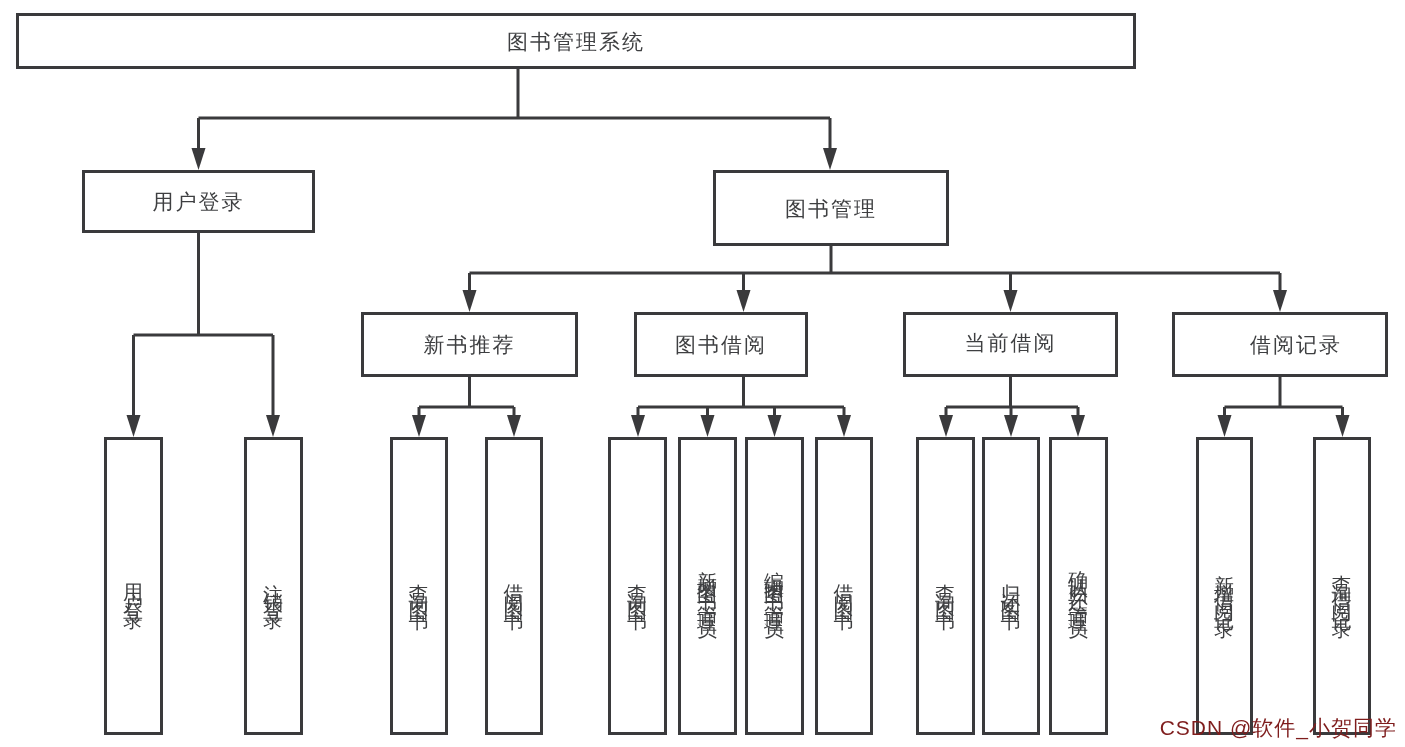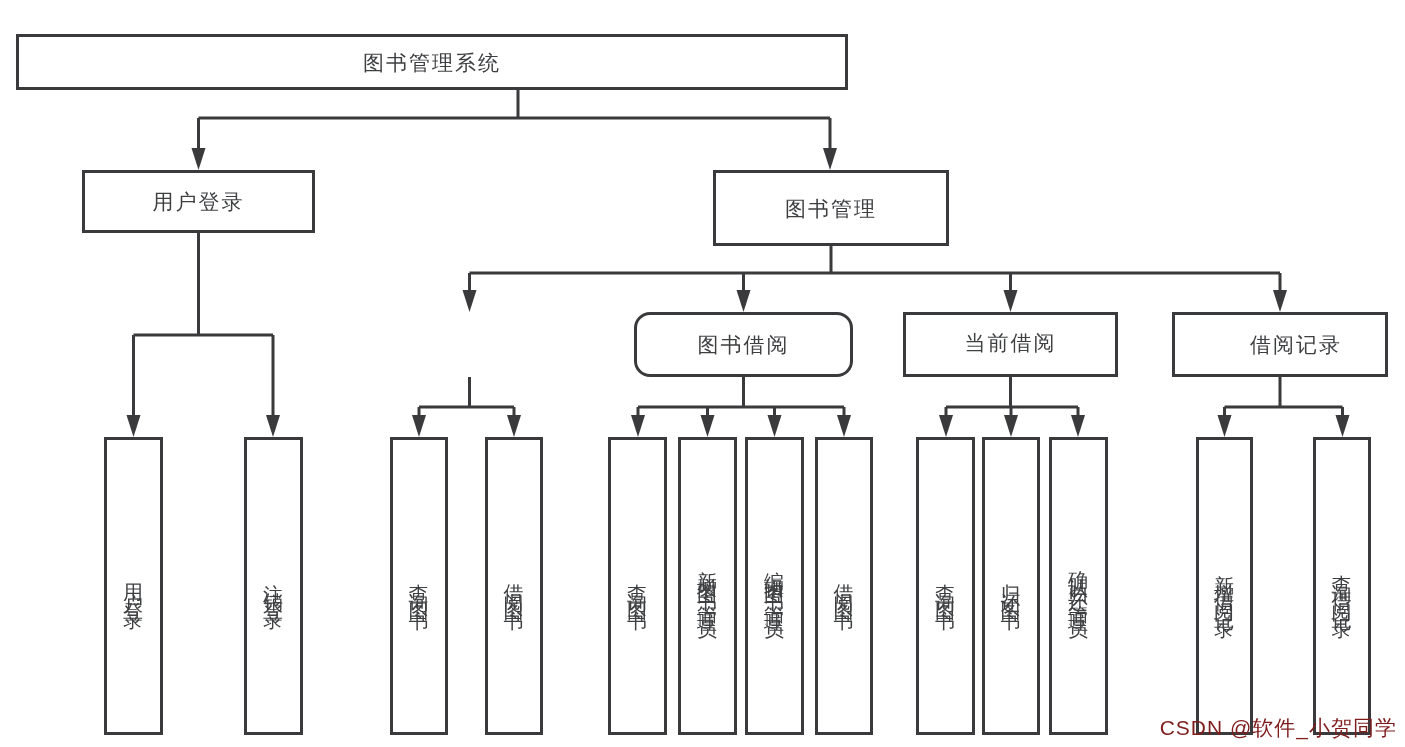--- a/index.html
+++ b/index.html
@@ -52,26 +52,27 @@
         <polygon points="767.5,415 781.5,415 774.5,437" fill="#3a3a3c"></polygon>
         <polygon points="837,415 851,415 844,437" fill="#3a3a3c"></polygon>
         <polygon points="939,415 953,415 946,437" fill="#3a3a3c"></polygon>
         <polygon points="1004,415 1018,415 1011,437" fill="#3a3a3c"></polygon>
         <polygon points="1071,415 1085,415 1078,437" fill="#3a3a3c"></polygon>
         <polygon points="1217.5,415 1231.5,415 1224.5,437" fill="#3a3a3c"></polygon>
         <polygon points="1335.5,415 1349.5,415 1342.5,437" fill="#3a3a3c"></polygon>
       </g>
   </svg>
 
-  <div class="box" style="left:16px;top:13px;width:832px;height:56px;margin-top:21px;">图书管理系统</div>
+  <div class="box" style="left:16px;top:13px;width:1120px;height:56px;">图书管理系统</div>
 
   <div class="box" style="left:82px;top:170px;width:233px;height:63px;">用户登录</div>
   <div class="box" style="left:713px;top:170px;width:236px;height:76px;">图书管理</div>
 
-  <div class="box" style="left:634px;top:312px;width:219px;height:65px;border-radius:16px;">图书借阅</div>
+  <div class="box" style="left:361px;top:312px;width:217px;height:65px;">新书推荐</div>
+  <div class="box" style="left:634px;top:312px;width:174px;height:65px;">图书借阅</div>
   <div class="box" style="left:903px;top:312px;width:215px;height:65px;font-family:Liberation Mono, monospace;">当前借阅</div>
   <div class="box" style="left:1172px;top:312px;width:216px;height:65px;padding-left:32px;">借阅记录</div>
 
   <div class="box vbox" style="left:104px;top:437px;width:59px;height:298px;">用户登录</div>
   <div class="box vbox" style="left:244px;top:437px;width:59px;height:298px;">注销登录</div>
 
   <div class="box vbox" style="left:390px;top:437px;width:58px;height:298px;">查询图书</div>
   <div class="box vbox" style="left:485px;top:437px;width:58px;height:298px;">借阅图书</div>
 
   <div class="box vbox" style="left:608px;top:437px;width:59px;height:298px;">查询图书</div>

